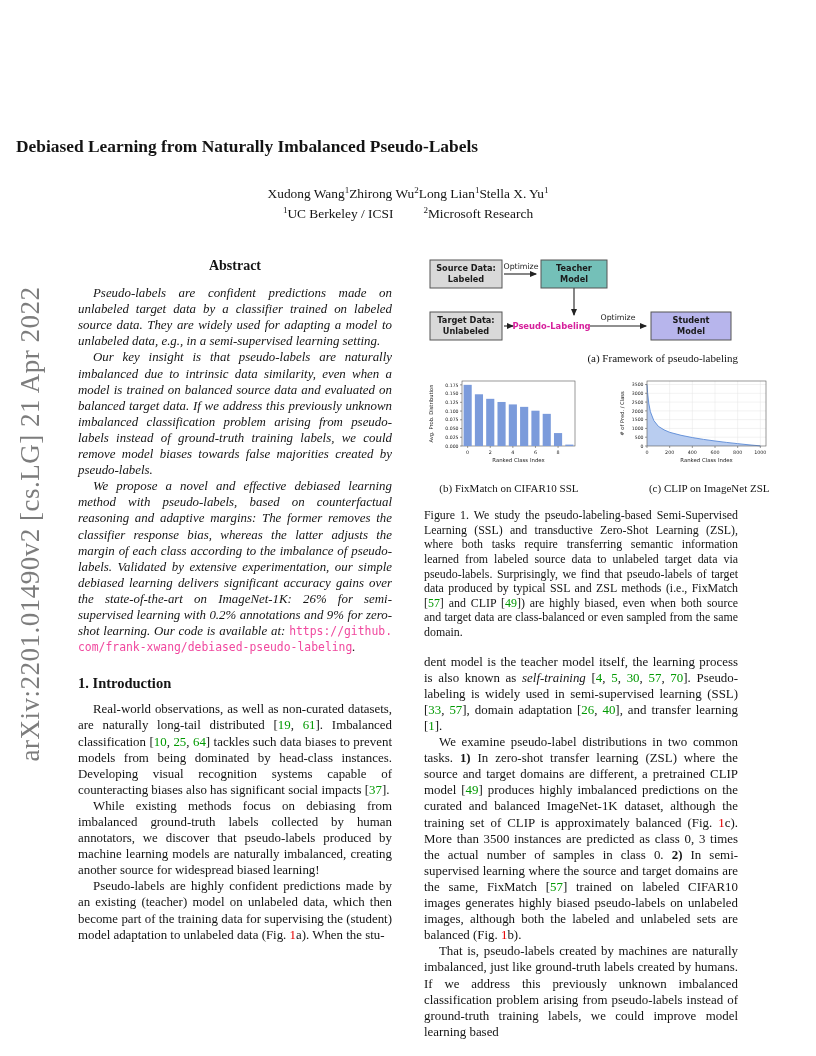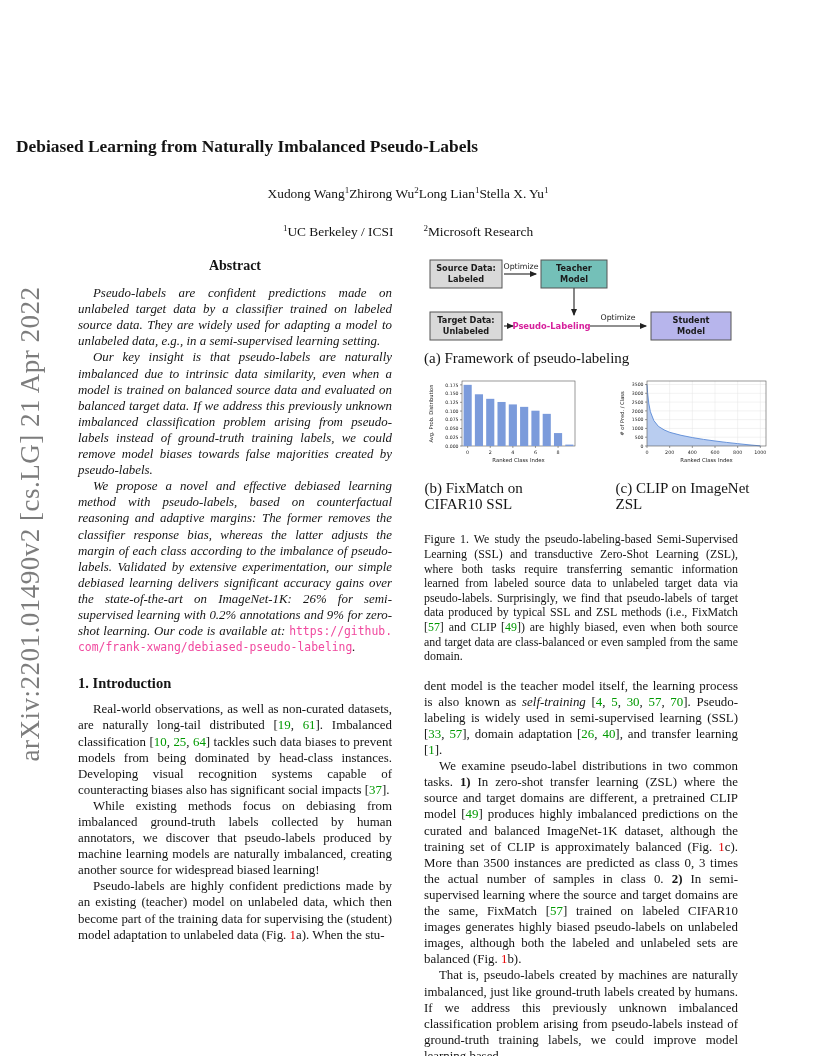--- a/index.html
+++ b/index.html
@@ -5,45 +5,45 @@
   *{box-sizing:border-box;}
   html,body{margin:0;padding:0;background:#ffffff;}
   .page{position:relative;width:816px;height:1056px;background:#fff;font-family:"Liberation Serif",serif;color:#141414;overflow:hidden;}
 
   .arxiv-wrap{position:absolute;left:30px;top:524px;width:0;height:0;}
   .arxiv-text{position:absolute;transform:translate(-50%,-50%) rotate(-90deg);white-space:nowrap;
     font-size:27px;color:#7d7d7d;letter-spacing:0.5px;font-family:"Liberation Serif",serif;}
 
   .title{position:absolute;top:136px;left:0;width:100%;text-align:left;font-size:17.4px;font-weight:bold;margin-left:16px;}
   .authors{position:absolute;top:186px;left:0;width:100%;display:flex;justify-content:center;font-size:13.4px;}
-  .affils{position:absolute;top:224px;left:0;width:100%;display:flex;justify-content:center;gap:30px;font-size:13.4px;}
+  .affils{position:absolute;top:206px;left:0;width:100%;display:flex;justify-content:center;gap:30px;font-size:13.4px;}
   sup{font-size:9px;vertical-align:super;line-height:0;}
 
   .col{position:absolute;width:314px;text-align:justify;font-size:12.9px;line-height:16.1px;}
   .col-left{left:78px;top:258px;}
   .col-right{left:424px;top:256px;}
 
   .abstract-heading{text-align:center;font-weight:bold;font-size:14px;margin:0 0 11px 0;}
   .abstract p{font-style:italic;}
   p.para{margin:0;text-indent:15px;}
   p.para.noindent{text-indent:0;}
   .section-heading{font-weight:bold;font-size:14.5px;margin:20px 0 10px 0;text-align:left;}
 
   .c-cite{color:#009900;}
   .c-fig{color:#e60000;}
   .c-link{color:#f0489e;font-family:"DejaVu Sans Mono",monospace;font-style:normal;font-size:11.4px;word-break:break-all;}
   .seg-i{font-style:italic;}
   .seg-b{font-weight:bold;}
 
   .figure{margin-bottom:14px;}
   .diagram-svg{display:block;margin:0 auto;}
-  .subcap{text-align:left;font-size:15px;margin:4px 0 0 0;}
+  .subcap{text-align:right;font-size:11px;margin:4px 0 0 0;}
   .charts-row{display:flex;gap:5px;margin-top:10px;justify-content:center;}
   .chart-block{width:154px;margin-left:32px;}
-  .fig-caption{margin-top:20px;font-size:11.9px;line-height:14.6px;text-align:justify;}
+  .fig-caption{margin-top:12px;font-size:11.9px;line-height:14.6px;text-align:justify;}
 
   svg text{font-family:"DejaVu Sans","Liberation Sans",sans-serif;}
   .diagram-label{font-size:8.2px;font-weight:bold;fill:#1a1a1a;}
   .diagram-opt{font-size:7.8px;fill:#1a1a1a;}
   .diagram-pseudo{font-size:8.4px;font-weight:bold;}
 </style>
 </head>
 <body>
 
 <div class="page">

